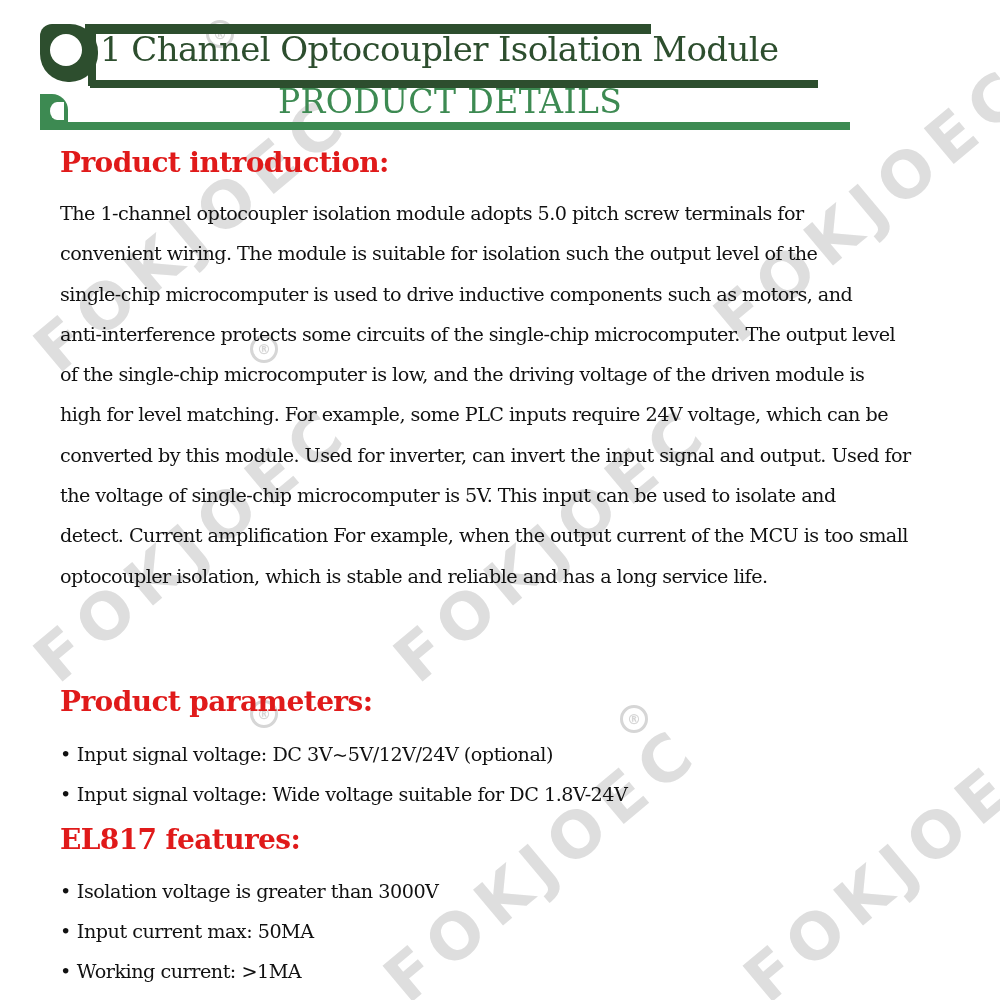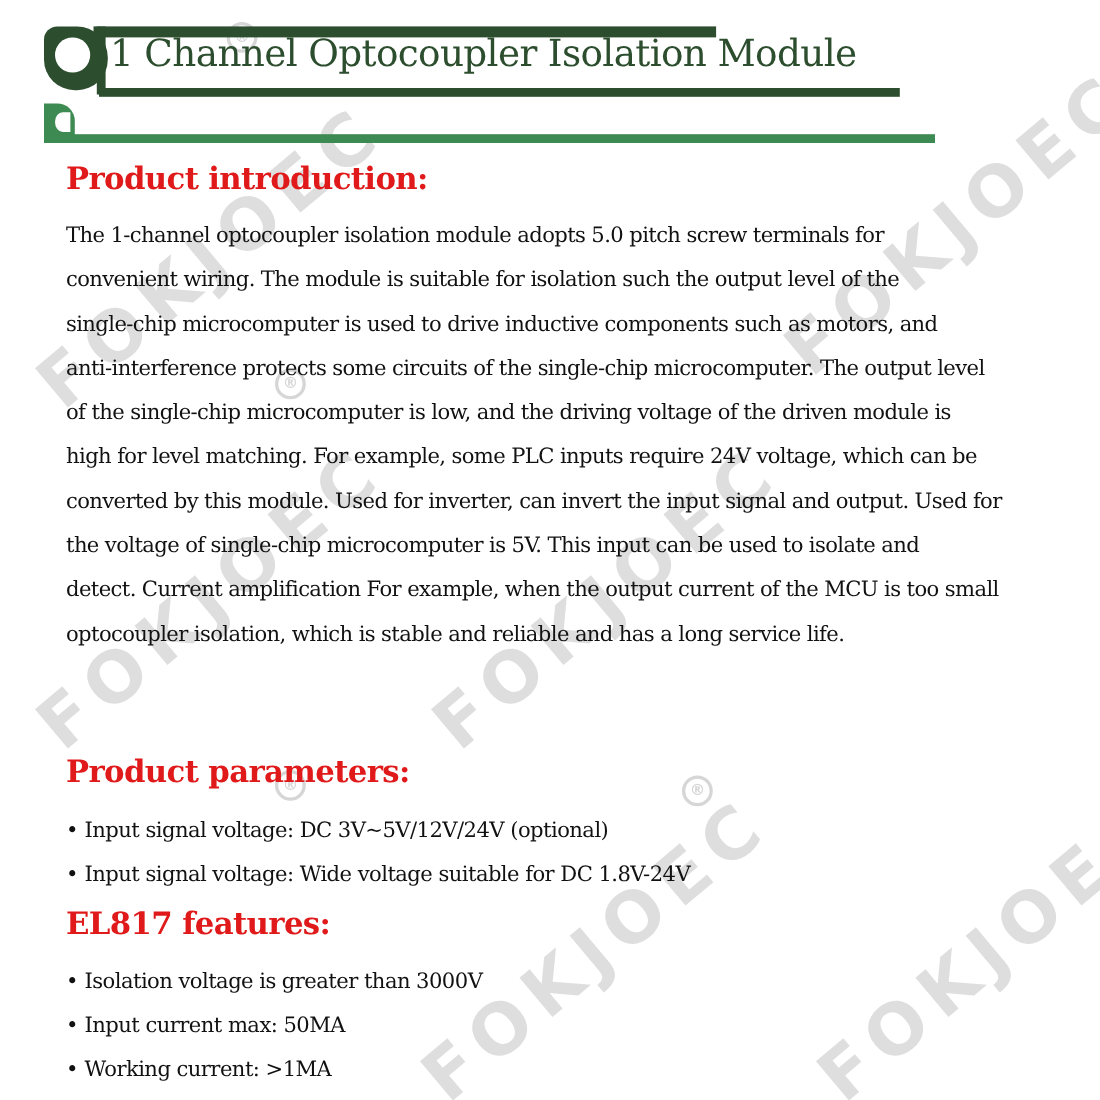--- a/index.html
+++ b/index.html
@@ -88,20 +88,21 @@
 <div class="banner">
   <div class="bar-top"></div>
   <div class="circle-tab">
     <div class="circle-hole"></div>
   </div>
   <div class="stem"></div>
   <div class="title-text">1 Channel Optocoupler Isolation Module</div>
   <div class="title-underline"></div>
   <div class="green-piece"></div>
   <div class="green-notch"></div>
+  <div class="subtitle-text">PRODUCT DETAILS</div>
   <div class="green-bottom"></div>
 </div>
 
 <h2 class="section-heading h-intro">Product introduction:</h2>
 <div class="intro">
   <span class="line">The 1-channel optocoupler isolation module adopts 5.0 pitch screw terminals for</span>
   <span class="line">convenient wiring. The module is suitable for isolation such the output level of the</span>
   <span class="line">single-chip microcomputer is used to drive inductive components such as motors, and</span>
   <span class="line">anti-interference protects some circuits of the single-chip microcomputer. The output level</span>
   <span class="line">of the single-chip microcomputer is low, and the driving voltage of the driven module is</span>

